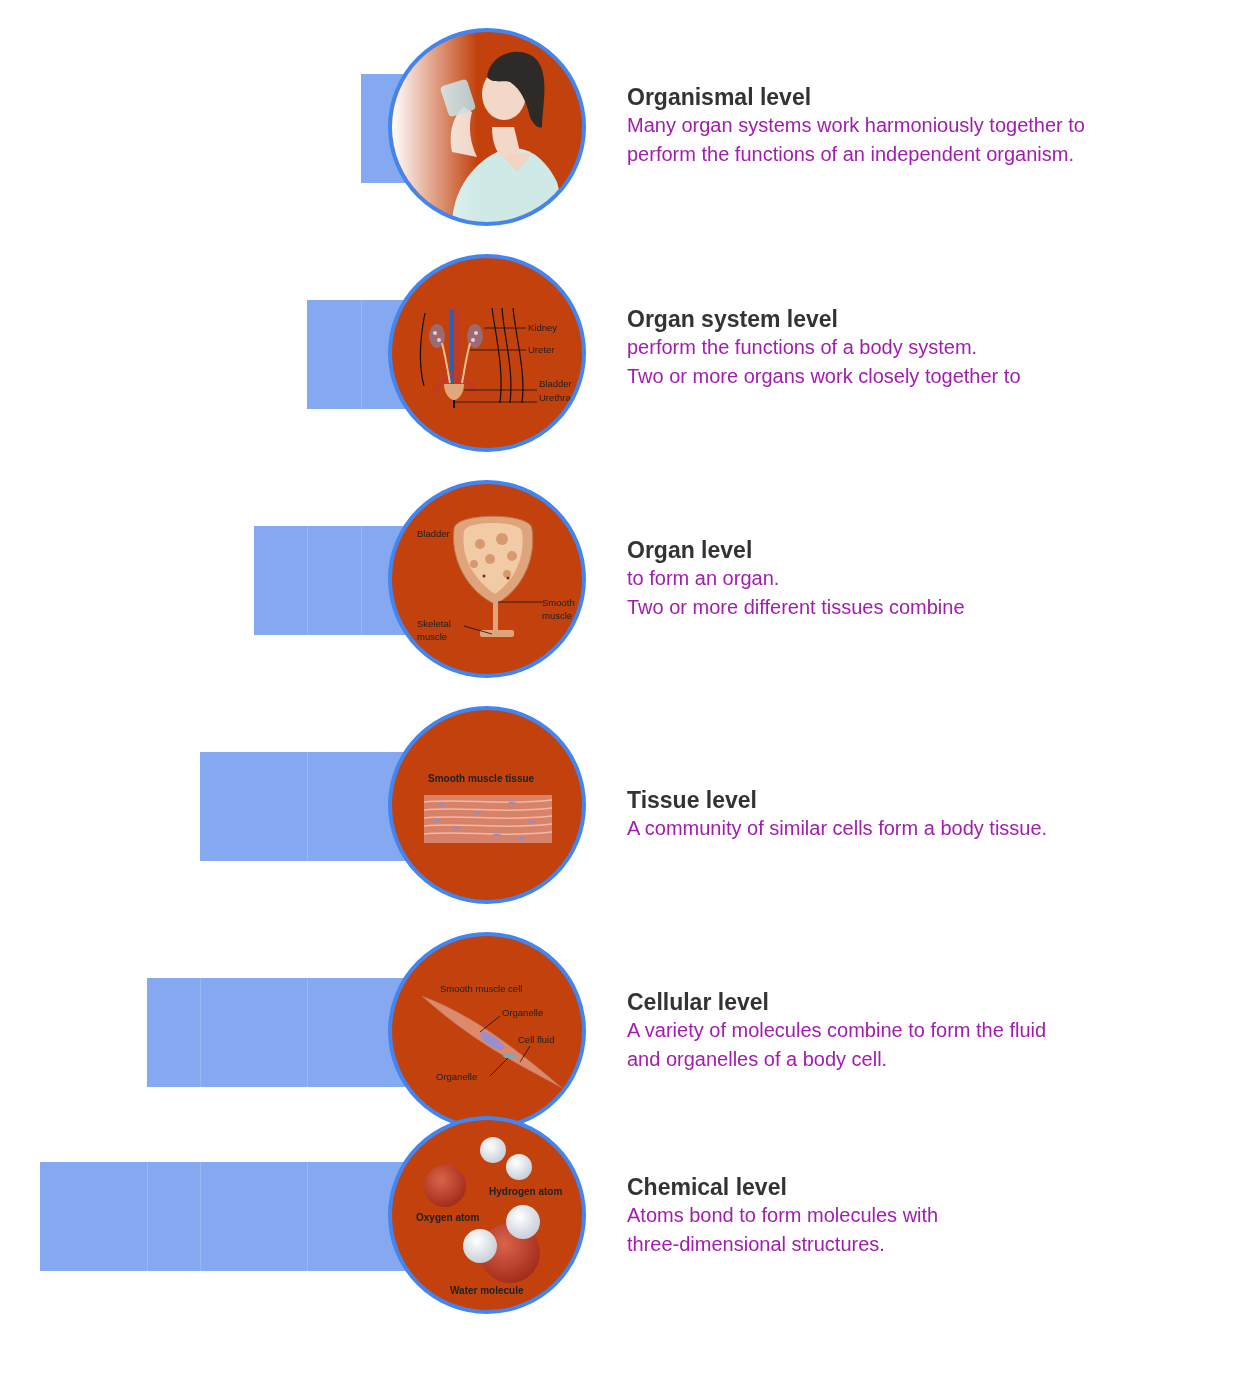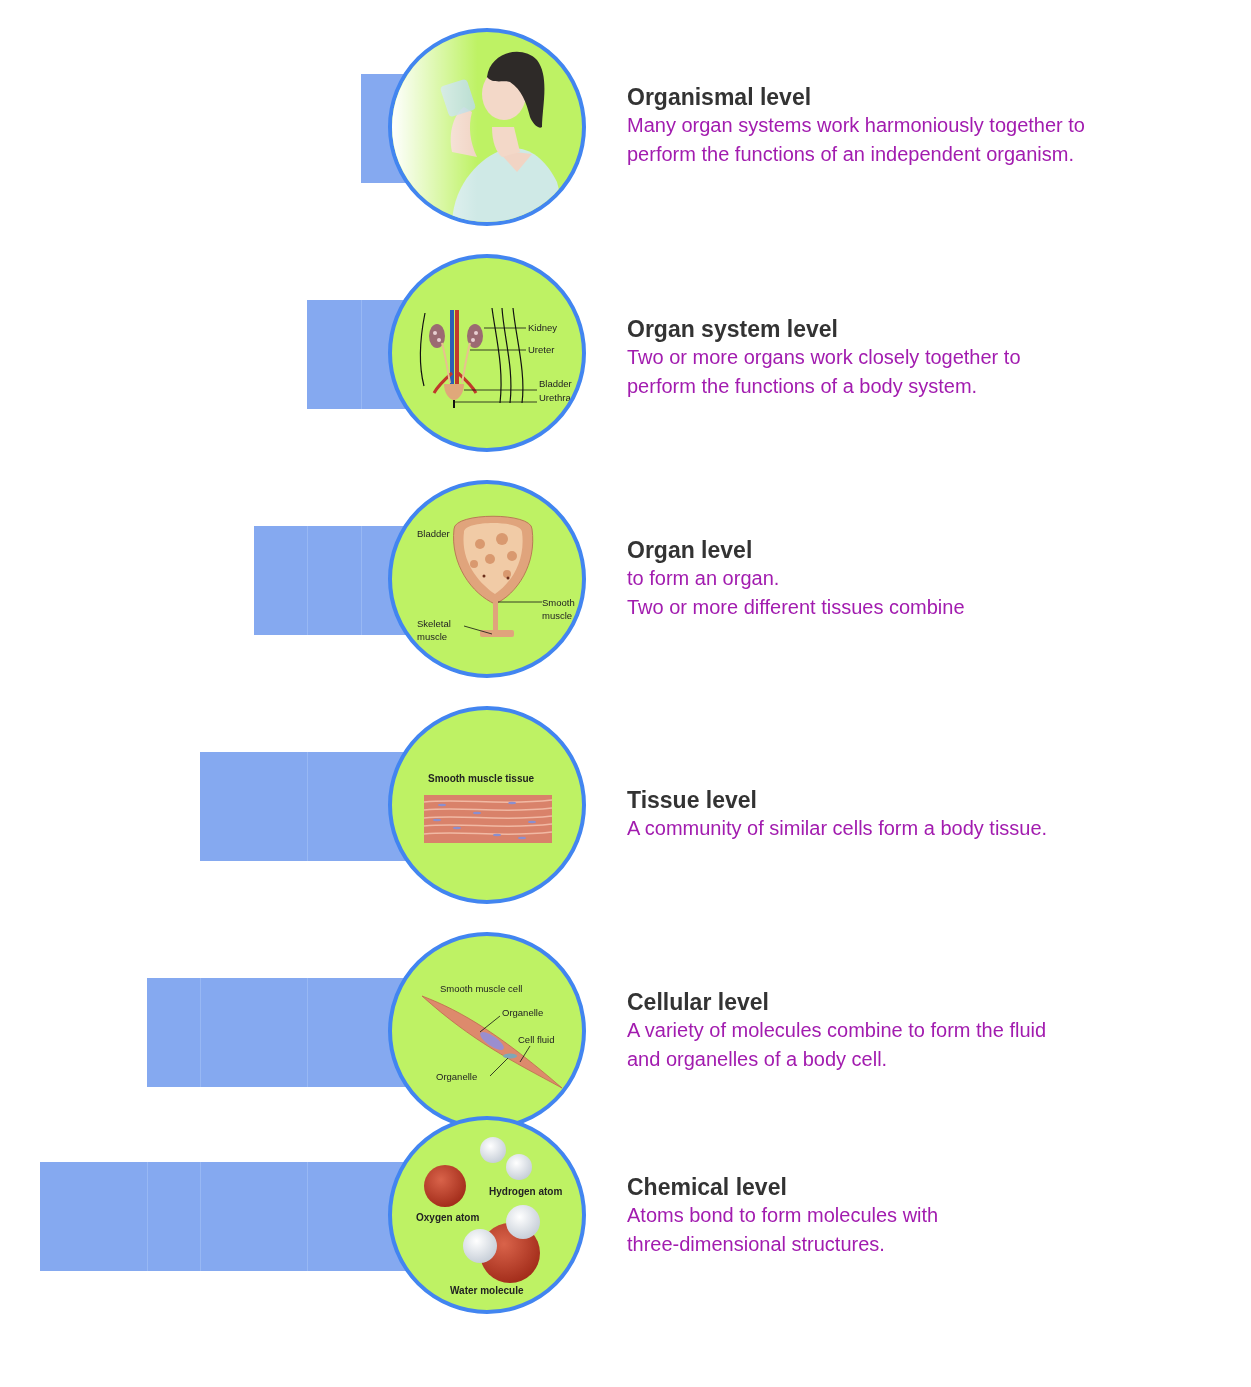--- a/index.html
+++ b/index.html
@@ -2,21 +2,21 @@
 <html><head>
   <meta charset="utf-8">
   <style>
     html, body { margin: 0; padding: 0; background: #ffffff; }
     body { width: 1251px; height: 1387px; position: relative; overflow: hidden;
            font-family: "Liberation Sans", "DejaVu Sans", sans-serif; }
     .row { position: absolute; left: 0; width: 1251px; height: 210px; }
     .bar { position: absolute; top: 46px; height: 109px; background: #85a9f0; }
     .seg { position: absolute; top: 0; bottom: 0; width: 1px; background: #98b8f4; }
     .circle { position: absolute; left: 388px; top: 0; width: 198px; height: 198px;
-              border: 4px solid #4285f0; border-radius: 50%; background: #bef264;
+              border: 4px solid #4285f0; border-radius: 50%; background: #c2410c;
               box-sizing: border-box; overflow: hidden; }
     .circle svg { position: absolute; left: 0; top: 0; width: 190px; height: 190px; }
     .text { position: absolute; left: 627px; width: 600px; color: #3a3a3a; }
     .title { font-weight: bold; font-size: 23px; line-height: 28px; color: #333333; }
     .desc { font-size: 20px; line-height: 29px; color: #a21caf; }
     .lbl { font-family: "Liberation Sans", sans-serif; font-size: 9.5px; fill: #222; }
     .lblb { font-family: "Liberation Sans", sans-serif; font-size: 10px; fill: #222; font-weight: bold; }
   </style>
 </head>
 <body>
@@ -75,24 +75,24 @@
       <line x1="92" y1="70" x2="134" y2="70" stroke="#111" stroke-width="0.8"></line>
       <line x1="78" y1="92" x2="134" y2="92" stroke="#111" stroke-width="0.8"></line>
       <line x1="72" y1="132" x2="145" y2="132" stroke="#111" stroke-width="0.8"></line>
       <line x1="63" y1="144" x2="145" y2="144" stroke="#111" stroke-width="0.8"></line>
       <text class="lbl" x="136" y="73">Kidney</text>
       <text class="lbl" x="136" y="95">Ureter</text>
       <text class="lbl" x="147" y="129">Bladder</text>
       <text class="lbl" x="147" y="143">Urethra</text>
     </svg>
   </div>
-  <div class="text" style="top:61px;">
+  <div class="text" style="top:51px;">
     <div class="title">Organ system level</div>
+    <div class="desc">perform the functions of a body system.</div>
     <div class="desc">Two or more organs work closely together to</div>
-    <div class="desc">perform the functions of a body system.</div>
   </div>
 </div>
 
 <div class="row" style="top:480px;">
   <div class="bar" style="left:254px;width:157px;">
     <div class="seg" style="left:53px;"></div>
     <div class="seg" style="left:107px;"></div>
   </div>
   <div class="circle">
     <svg viewBox="0 0 190 190">

